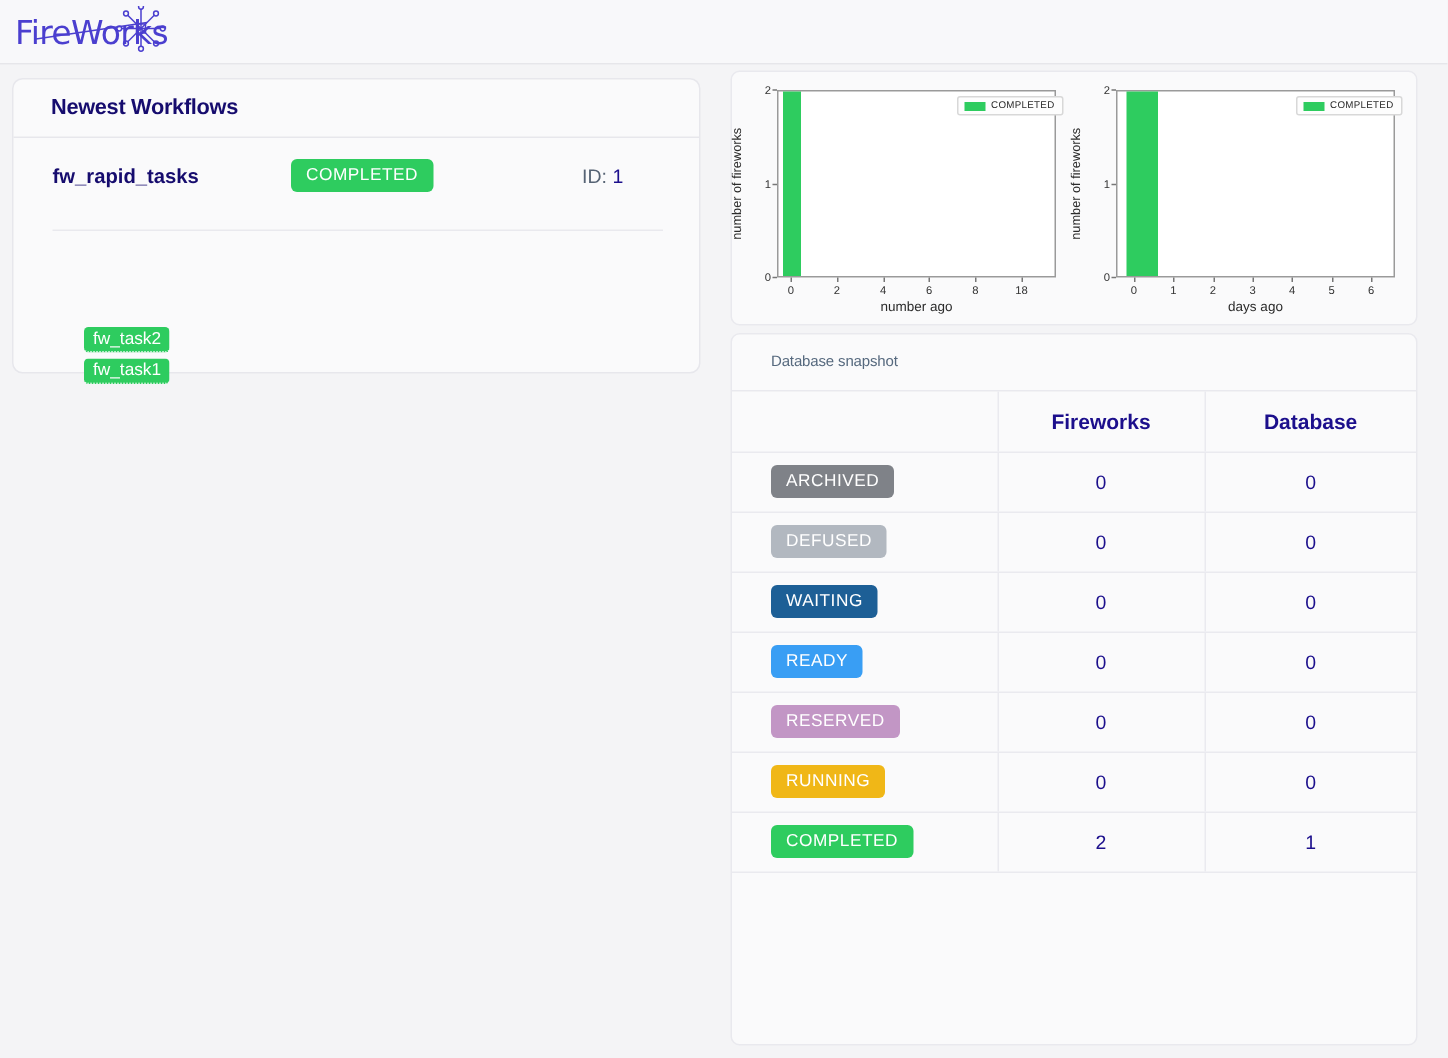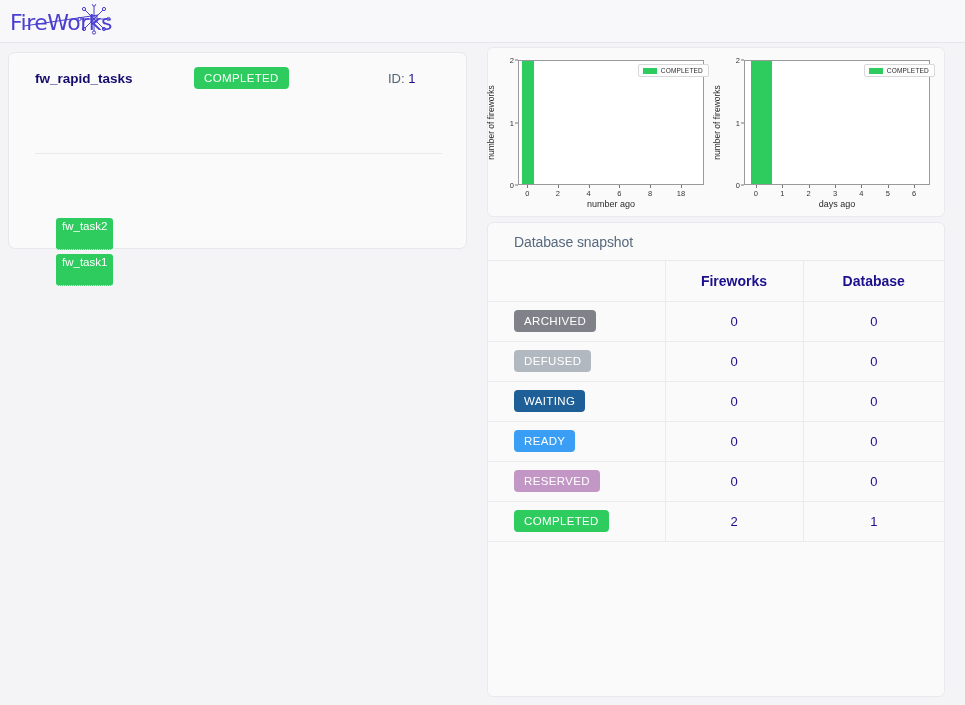--- a/index.html
+++ b/index.html
@@ -80,21 +80,21 @@
   }
   #task-list {
     position: absolute; left: 47px; top: 165px;
   }
   .task-badge {
     display: block;
     width: fit-content;
     background: #2ecc5f;
     color: #ffffff;
     font-size: 11.5px;
-    padding: 2px 6px 17px 6px;
+    padding: 2px 6px 2px 6px;
     border-radius: 3px;
     margin-bottom: 4px;
     border-bottom: 1px dotted rgba(255,255,255,0.85);
   }
 
   
   #charts-panel {
     position: absolute; left: 487px; top: 47px;
     width: 458px; height: 170px;
     background: #fafafb;
@@ -190,21 +190,21 @@
     border-radius: 6px;
     overflow: hidden;
   }
   #db-card-header {
     height: 38px;
     display: flex; align-items: center;
     padding-left: 26px;
     border-bottom: 1px solid #e9e9ee;
   }
   #db-card-title {
-    font-size: 14px; color: #56697e; font-weight: 500;
+    font-size: 10px; color: #56697e; font-weight: 500;
     letter-spacing: -0.1px;
   }
   table#db-table {
     width: 100%;
     border-collapse: collapse;
     table-layout: fixed;
   }
   #db-table col.c0 { width: 177px; }
   #db-table col.c1 { width: 138px; }
   #db-table col.c2 { width: 141px; }
@@ -261,20 +261,23 @@
           <circle cx="-10" cy="10" r="1.6"></circle>
           <circle cx="-14.5" cy="0" r="1.6"></circle>
           <rect x="-3" y="-3" width="6" height="6"></rect>
         </g>
       </g>
     </svg>
   </div>
 </div>
 
 <div id="wf-card">
+  <div id="wf-card-header">
+    <span id="wf-card-title">Newest Workflows</span>
+  </div>
   <div id="wf-row">
     <span id="wf-name">fw_rapid_tasks</span>
     <span class="state-badge" id="wf-state" style="background: rgb(46, 204, 95);">COMPLETED</span>
     <span id="wf-id">
       <span>ID:</span>
       <b>1</b>
     </span>
   </div>
   <div id="wf-divider"></div>
   <div id="task-list">
@@ -397,19 +400,24 @@
           <td class="label-cell"><span class="state-badge" style="background: rgb(57, 158, 244); color: rgb(255, 255, 255);">READY</span></td>
           <td class="num">0</td>
           <td class="num">0</td>
         </tr>
         <tr>
           <td class="label-cell"><span class="state-badge" style="background: rgb(194, 150, 197); color: rgb(255, 255, 255);">RESERVED</span></td>
           <td class="num">0</td>
           <td class="num">0</td>
         </tr>
         <tr>
+          <td class="label-cell"><span class="state-badge" style="background: rgb(240, 183, 23); color: rgb(255, 255, 255);">RUNNING</span></td>
+          <td class="num">0</td>
+          <td class="num">0</td>
+        </tr>
+        <tr>
           <td class="label-cell"><span class="state-badge" style="background: rgb(46, 204, 95); color: rgb(255, 255, 255);">COMPLETED</span></td>
           <td class="num">2</td>
           <td class="num">1</td>
         </tr>
       </tbody>
   </table>
 </div>
 
 </body></html>

